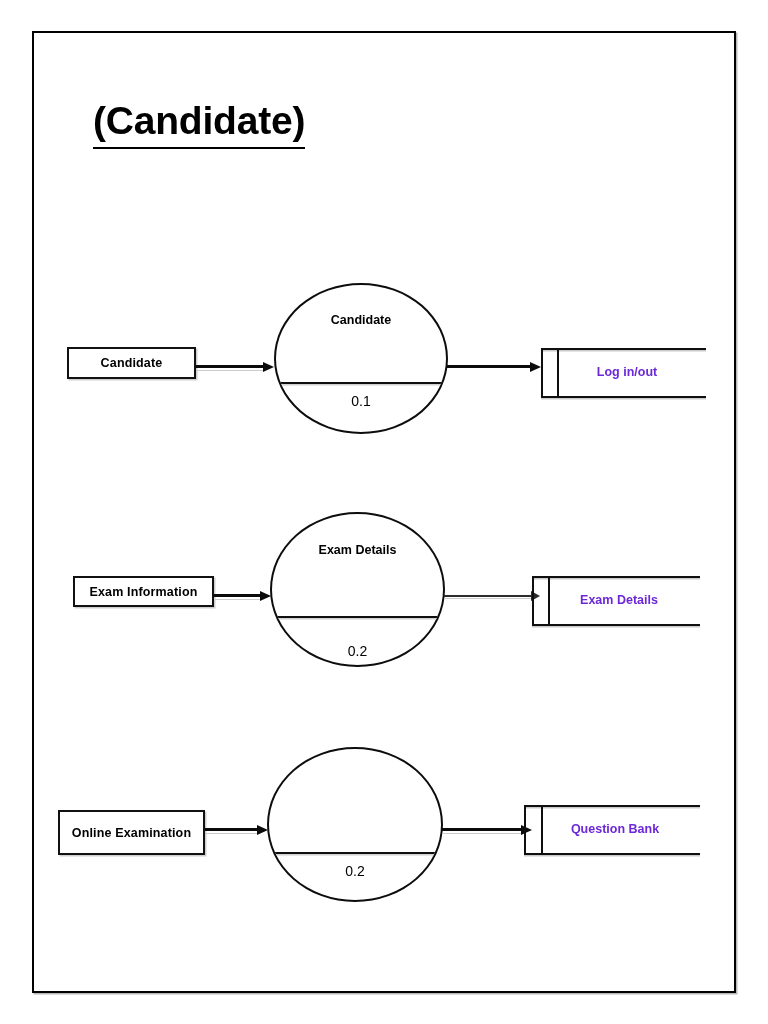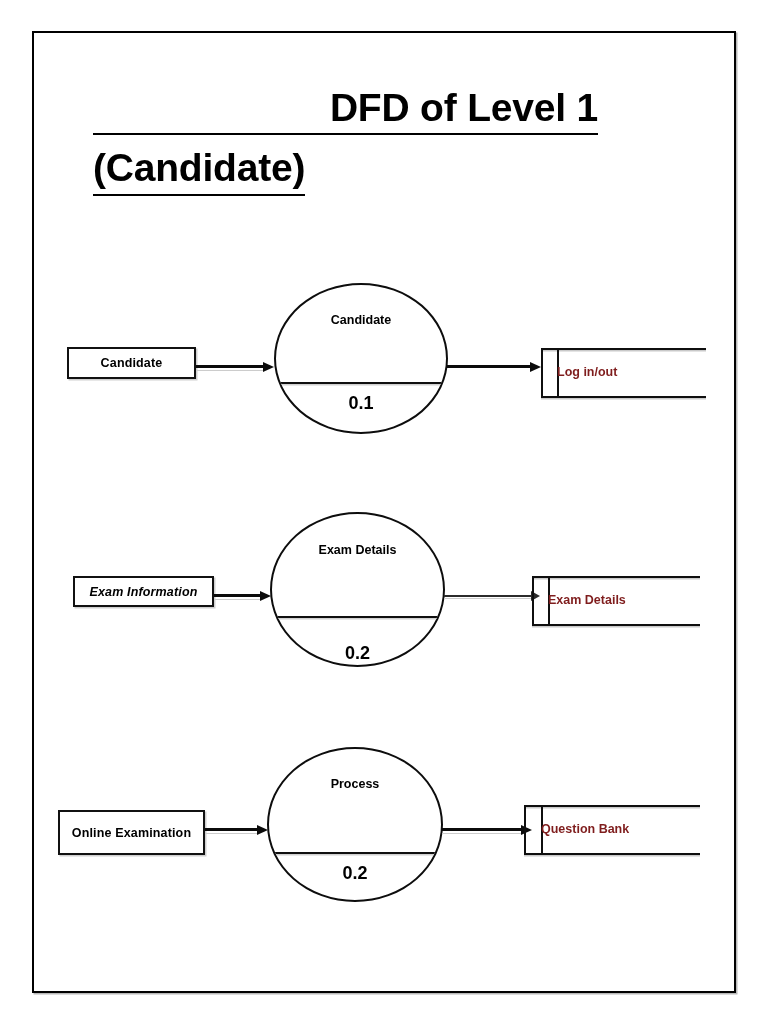--- a/index.html
+++ b/index.html
@@ -97,22 +97,22 @@
     position: absolute;
     left: 0; right: 0;
     height: 0;
     border-top: 2.5px solid #0f0f0f;
     box-shadow: 0 1.5px 0 0 #d0d0d0;
   }
   .process-id {
     position: absolute;
     left: 0; right: 0;
     text-align: center;
-    font-size: 18px;
-    font-weight: bold;
+    font-size: 14px;
+    font-weight: normal;
     color: #000000;
   }
 
   
   .datastore { position: absolute; }
   .ds-line {
     position: absolute;
     left: 0;
     height: 0;
     border-top: 2.5px solid #0f0f0f;
@@ -125,23 +125,24 @@
     width: 0;
     border-left: 2.5px solid #0f0f0f;
   }
   .ds-sep {
     position: absolute;
     width: 0;
     border-left: 2.5px solid #0f0f0f;
   }
   .ds-label {
     position: absolute;
+    text-align: center;
     font-size: 12.5px;
     font-weight: bold;
-    color: #7f1d1d;
+    color: #6d28d9;
     white-space: nowrap;
   }
 
   
   .flow { position: absolute; height: 0; }
   .flow-shaft {
     position: absolute;
     left: 0;
     top: 0;
     height: 0;
@@ -164,21 +165,20 @@
     height: 0;
     border-top: 1.5px solid #cccccc;
   }
 </style>
 </head>
 <body>
 
 <div id="page-frame"></div>
 
 <div id="title-block">
-  <div class="title-line title-line-1">DFD of Level 1</div>
   <div class="title-line title-line-2">(Candidate)</div>
 </div>
 
 <div class="row">
 
   <div class="entity" style="left:67px; top:347px; width:129px; height:32px;">
     <span>Candidate</span>
   </div>
 
   <div class="flow flow-thick" style="left:196px; top:367px; width:78px;">
@@ -204,21 +204,21 @@
     <div class="ds-line" style="top:0; width:165px;"></div>
     <div class="ds-line" style="top:48px; width:165px;"></div>
     <div class="ds-cap" style="height:50px;"></div>
     <div class="ds-sep" style="left:16px; top:0; height:50px;"></div>
     <div class="ds-label" style="left:16px; top:17px; width:140px;">Log in/out</div>
   </div>
 </div>
 
 <div class="row">
 
-  <div class="entity" style="left:73px; top:576px; width:141px; height:31px;font-style:italic;">
+  <div class="entity" style="left:73px; top:576px; width:141px; height:31px;">
     <span>Exam Information</span>
   </div>
 
   <div class="flow flow-thick" style="left:214px; top:596px; width:57px;">
     <div class="flow-shaft" style="width:47px;"></div>
     <div class="flow-shadow" style="top:3px; width:47px;"></div>
     <div class="flow-head" style="left:46px;"></div>
   </div>
 
   <div class="process" style="left:270px; top:512px; width:175px; height:155px;">
@@ -251,21 +251,20 @@
   </div>
 
   <div class="flow flow-thick" style="left:205px; top:830px; width:63px;">
     <div class="flow-shaft" style="width:53px;"></div>
     <div class="flow-shadow" style="top:3px; width:53px;"></div>
     <div class="flow-head" style="left:52px;"></div>
   </div>
 
   <div class="process" style="left:267px; top:747px; width:176px; height:155px;">
     <div class="process-name" style="top:26px;">
-      <div>Process</div>
     </div>
     <div class="process-divider" style="top:103px;"></div>
     <div class="process-id" style="top:114px;">0.2</div>
   </div>
 
   <div class="flow flow-thick" style="left:442px; top:830px; width:90px;">
     <div class="flow-shaft" style="width:80px;"></div>
     <div class="flow-shadow" style="top:3px; width:80px;"></div>
     <div class="flow-head" style="left:79px;"></div>
   </div>

